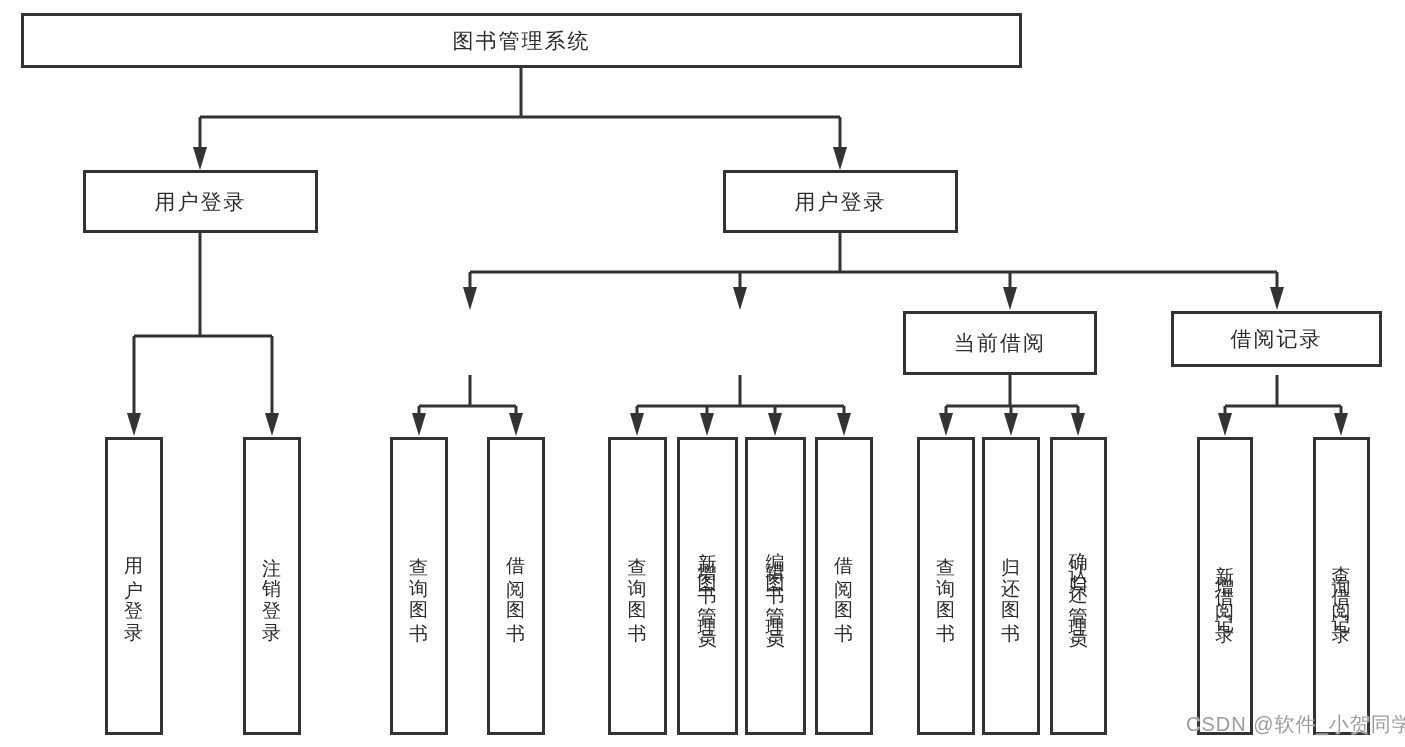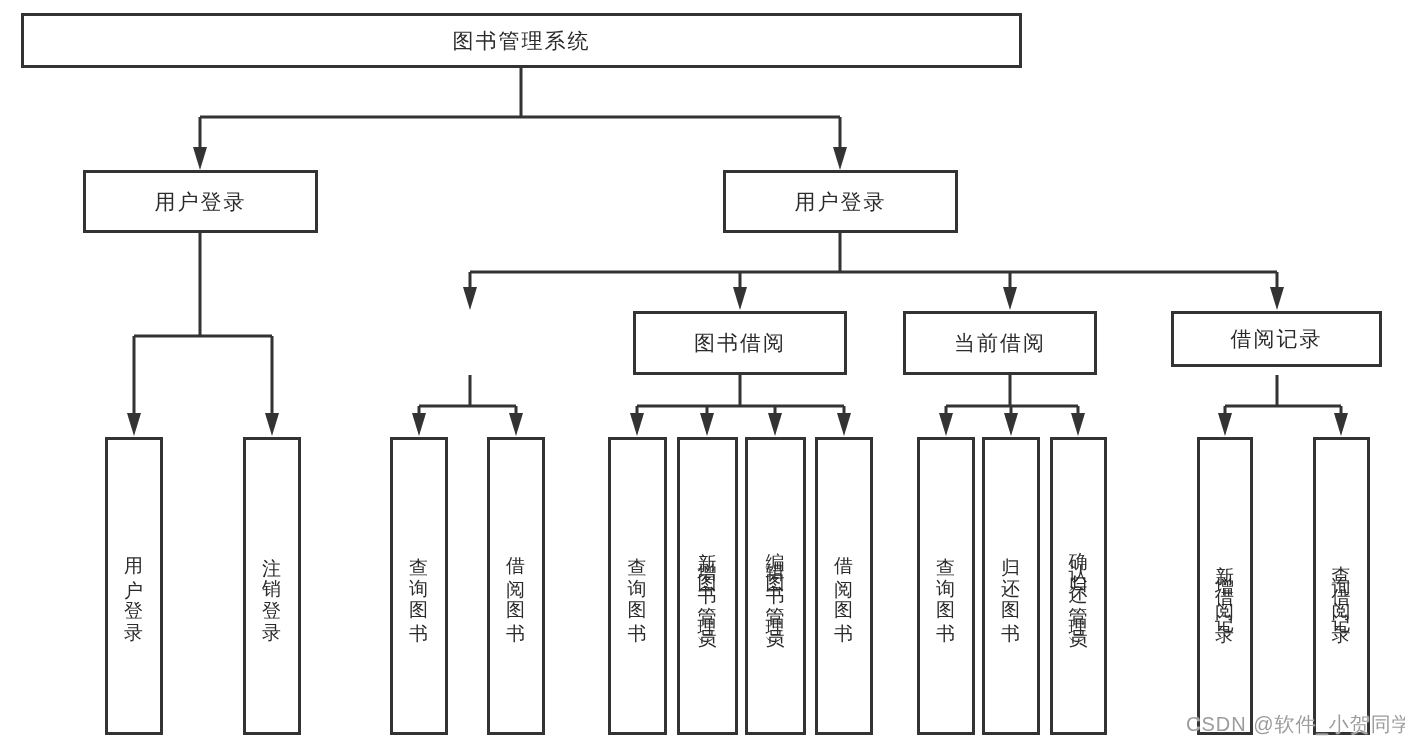--- a/index.html
+++ b/index.html
@@ -80,21 +80,20 @@
       <polygon points="1225,436 1218,413 1232,413"></polygon>
       <polygon points="1341,436 1334,413 1348,413"></polygon>
     </g>
   </svg>
 
   <div class="node h" style="left:21px;top:13px;width:1001px;height:55px">图书管理系统</div>
 
   <div class="node h" style="left:83px;top:170px;width:235px;height:63px">用户登录</div>
   <div class="node h" style="left:723px;top:170px;width:235px;height:63px">用户登录</div>
 
-  <div class="node h" style="left:633px;top:311px;width:214px;height:64px">图书借阅</div>
   <div class="node h" style="left:903px;top:311px;width:194px;height:64px">当前借阅</div>
   <div class="node h" style="left:1171px;top:311px;width:211px;height:56px">借阅记录</div>
 
   <div class="node v" style="left:105px;top:437px;width:58px;height:298px">
     <span class="vtext ls4">用户登录</span>
   </div>
   <div class="node v" style="left:243px;top:437px;width:58px;height:298px">
     <span class="vtext ls4">注销登录</span>
   </div>
 

